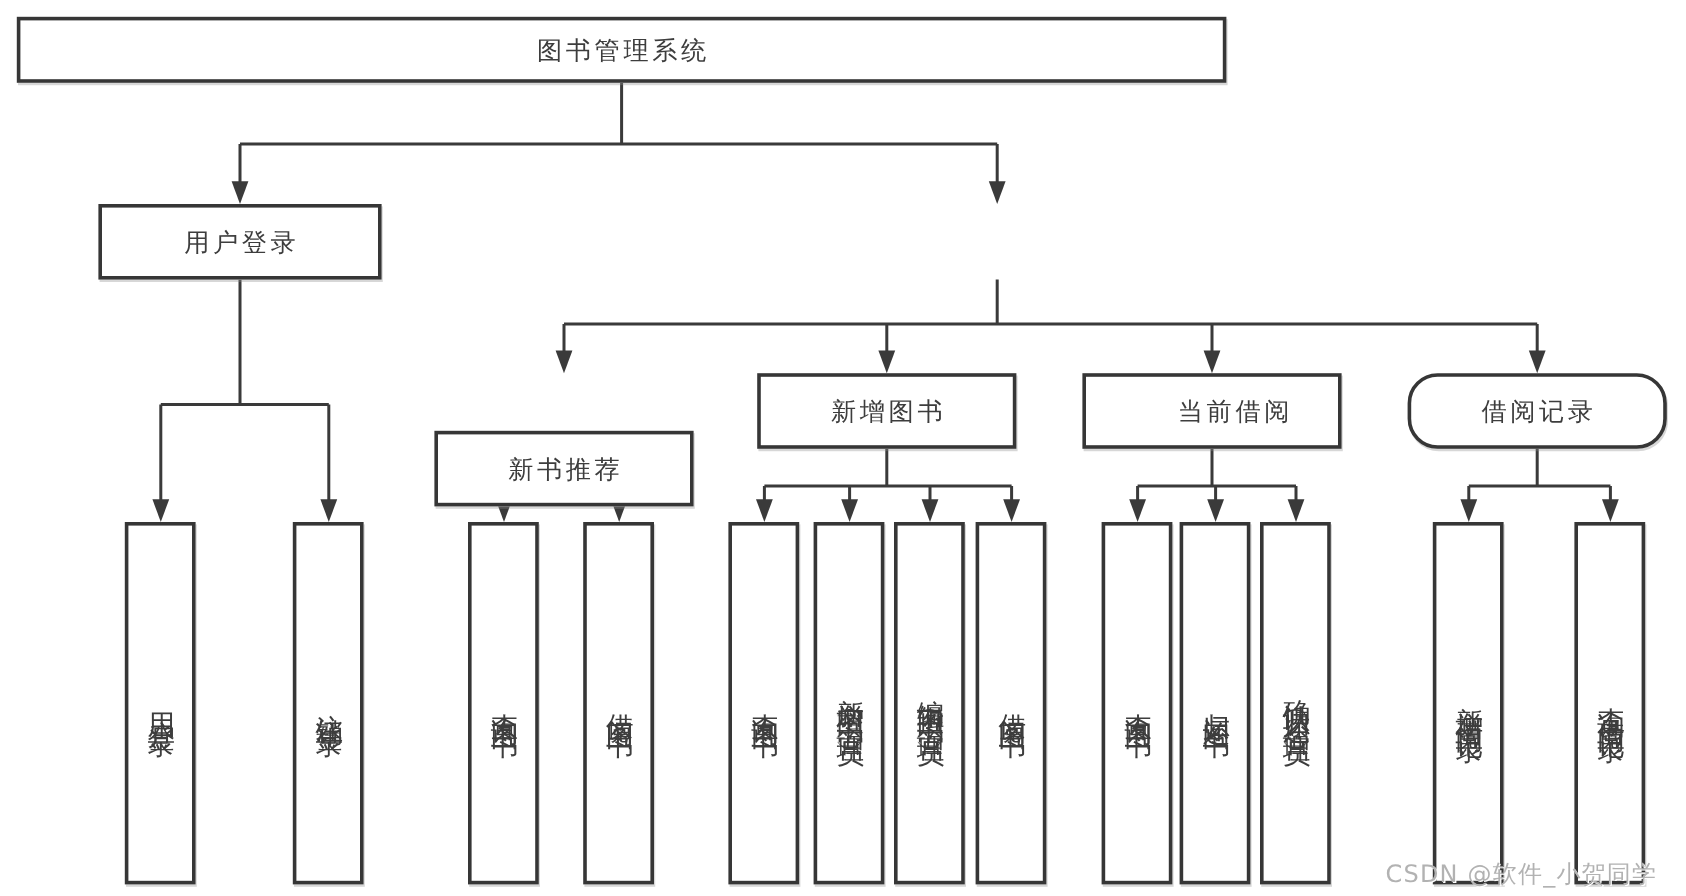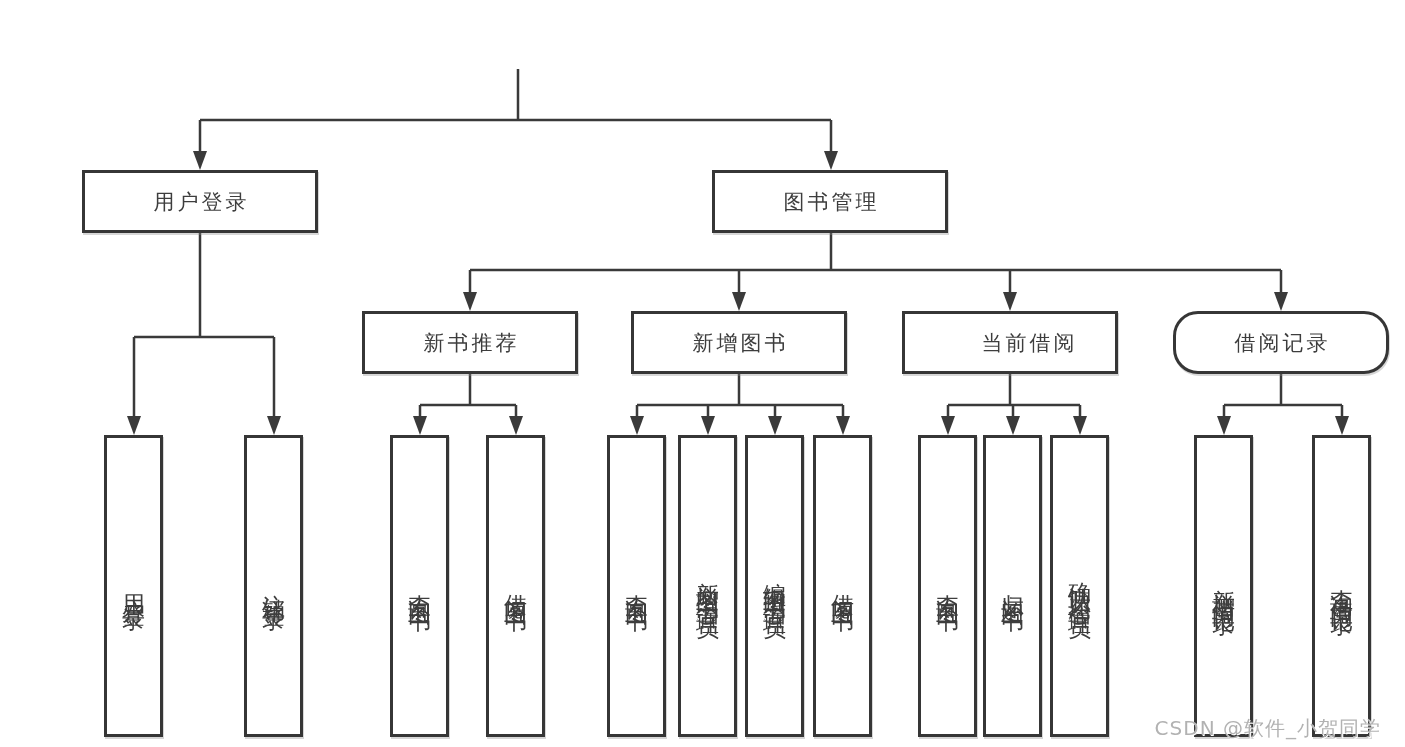--- a/index.html
+++ b/index.html
@@ -41,21 +41,21 @@
     line-height:1;
     white-space:nowrap;
   }
   
   .n-root{left:14px;top:14px;width:1008px;height:55px;}
   
   .n-userlogin{left:82px;top:170px;width:236px;height:63px;}
   .n-bookmgmt{left:712px;top:170px;width:236px;height:63px;}
   
   .lvl2{top:311px;width:216px;height:63px;}
-  .n-newbook{left:362px;}
+  .n-newbook{left:362px;margin-top:48px;}
   .n-borrow{left:631px;}
   .n-current{left:902px;padding-left:36px;}
   .n-records{left:1173px;border-radius:25px;}
   
   .leaf{top:435px;width:59px;height:302px;}
   .n-l-login{left:104px;}
   .n-l-logout{left:244px;}
   .n-l-nb-query{left:390px;}
   .n-l-nb-borrow{left:486px;}
   .n-l-bb-query{left:607px;}
@@ -122,27 +122,27 @@
 
       <polygon points="941,416 955,416 948,435"></polygon>
       <polygon points="1006,416 1020,416 1013,435"></polygon>
       <polygon points="1073,416 1087,416 1080,435"></polygon>
 
       <polygon points="1217,416 1231,416 1224,435"></polygon>
       <polygon points="1335,416 1349,416 1342,435"></polygon>
     </g>
   </svg>
 
+  <div class="node n-root">
+    <span class="hlabel">图书管理系统</span>
+  </div>
 
   <div class="node n-userlogin">
     <span class="hlabel">用户登录</span>
   </div>
-  <div class="node n-bookmgmt">
-    <span class="hlabel">图书管理</span>
-  </div>
 
   <div class="node lvl2 n-newbook">
     <span class="hlabel">新书推荐</span>
   </div>
   <div class="node lvl2 n-borrow">
     <span class="hlabel">新增图书</span>
   </div>
   <div class="node lvl2 n-current">
     <span class="hlabel">当前借阅</span>
   </div>

